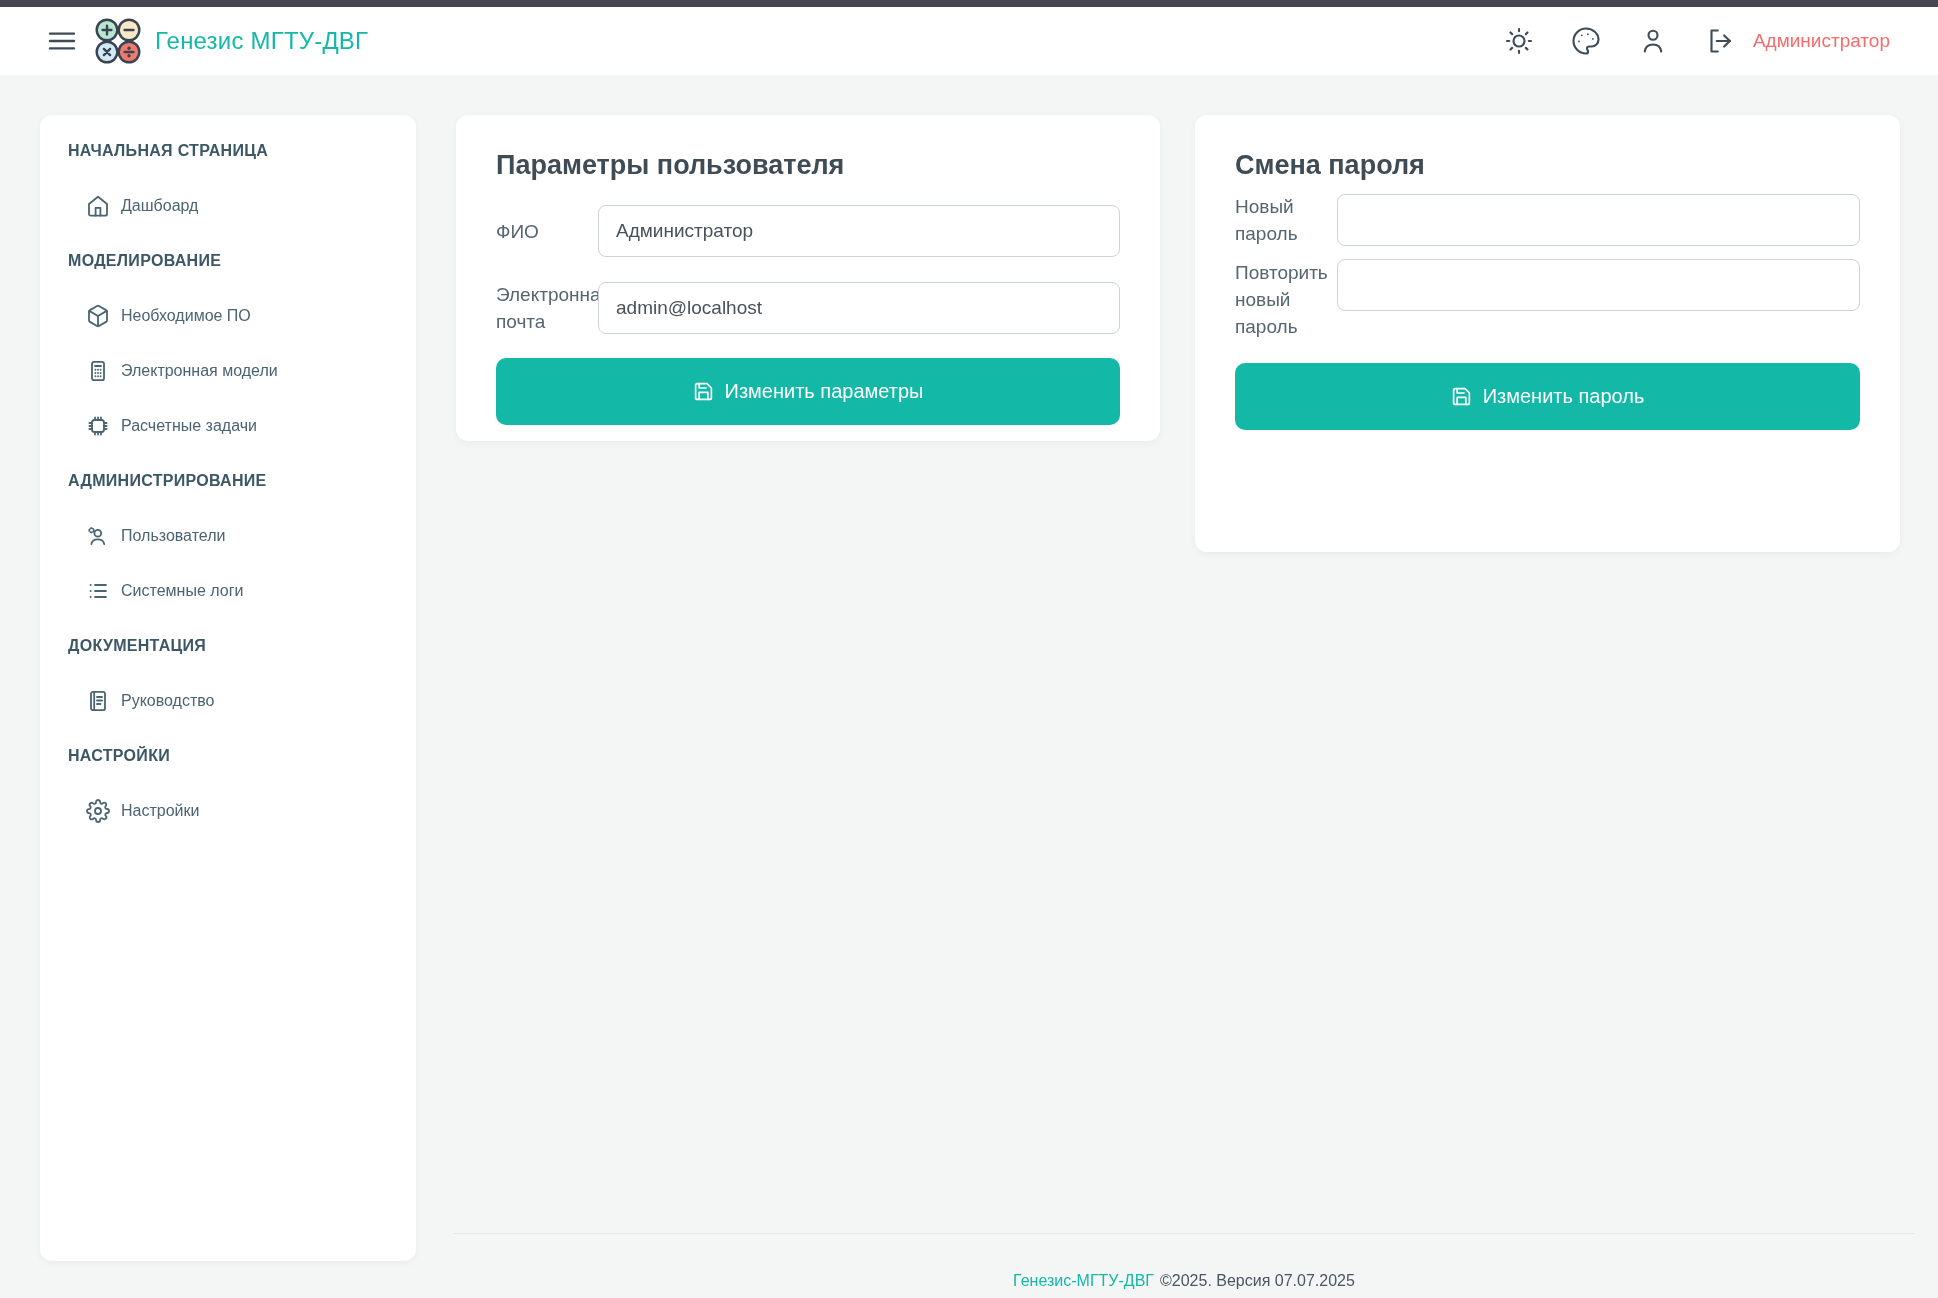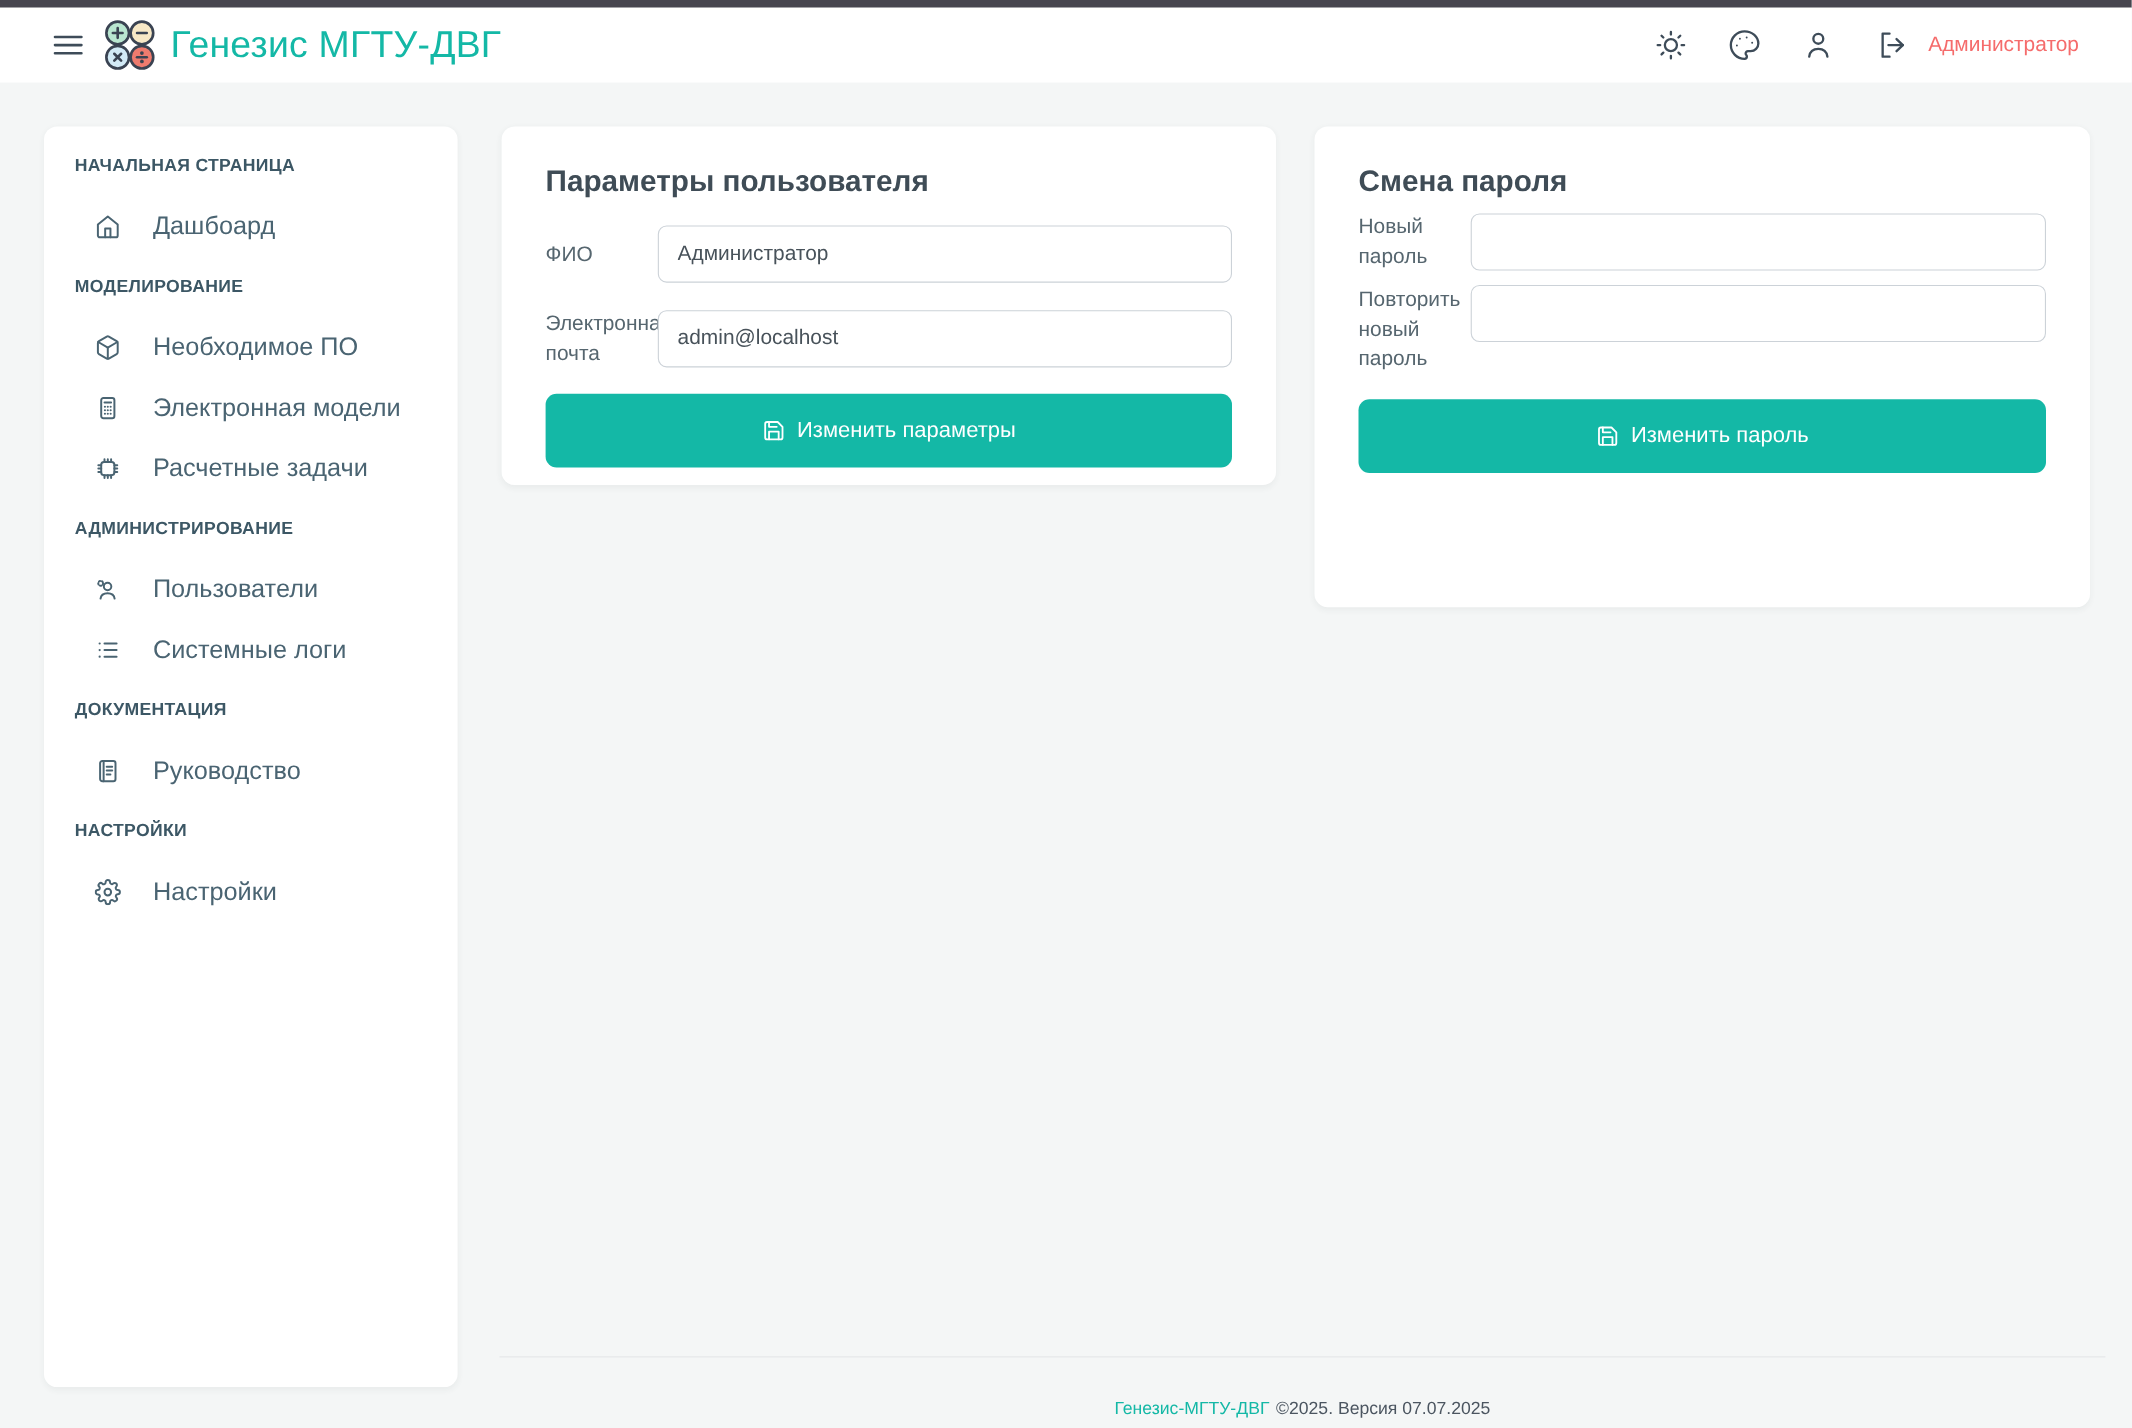--- a/index.html
+++ b/index.html
@@ -8,39 +8,39 @@
   #app { position:relative; width:1938px; height:1298px; background:#f4f6f6; }
 
   
   .topbar { position:absolute; left:0; top:0; width:1938px; height:7px; background:#47464f; }
 
   
   .header { position:absolute; left:0; top:7px; width:1938px; height:68px; background:#ffffff;
             display:flex; align-items:center; padding:0 48px; }
   .hamburger { background:none; border:none; cursor:pointer; color:#3e4c59; display:flex; align-items:center; padding:0; }
   .logo { margin-left:18px; display:flex; align-items:center; }
-  .app-title { margin-left:13px; font-size:34px; font-weight:500; color:#14b8a6; letter-spacing:.2px; white-space:nowrap; }
+  .app-title { margin-left:13px; font-size:24px; font-weight:500; color:#14b8a6; letter-spacing:.2px; white-space:nowrap; }
   .header-spacer { flex:1; }
   .icon-btn { background:none; border:none; cursor:pointer; color:#3e4c59; display:flex; align-items:center; justify-content:center;
               width:34px; height:34px; padding:0; }
   .header-icons { display:flex; align-items:center; gap:33px; }
   .user-label { margin-left:16px; font-size:19px; color:#f56c6c; white-space:nowrap; }
 
   
   .card { position:absolute; background:#ffffff; border-radius:12px; box-shadow:0 2px 6px rgba(50,62,72,.06); }
   .sidebar-card { left:40px; top:115px; width:376px; height:1146px; padding-top:8px; }
   .params-card  { left:456px; top:115px; width:704px; height:326px; padding:34px 40px 0 40px; }
   .password-card{ left:1195px; top:115px; width:705px; height:437px; padding:34px 40px 0 40px; }
 
   
   .nav-header { height:55px; display:flex; align-items:center; padding:0 28px;
                 font-size:16px; font-weight:700; color:#3c5765; letter-spacing:.3px; white-space:nowrap; }
   .nav-item { height:55px; display:flex; align-items:center; padding-left:46px; cursor:pointer; color:#4a6472; }
   .nav-icon { width:24px; height:24px; display:flex; align-items:center; justify-content:center; flex-shrink:0; }
-  .nav-label { margin-left:29px; font-size:23px; white-space:nowrap; }
+  .nav-label { margin-left:11px; font-size:16px; white-space:nowrap; }
 
   
   .card-heading { font-size:27px; line-height:32px; font-weight:700; color:#3f4c56; }
   .form-row { display:flex; align-items:center; margin-top:24px; }
   .form-row.tight { margin-top:12px; }
   .form-row.align-top .text-input { align-self:flex-start; }
   .field-label { width:102px; flex-shrink:0; font-size:19px; line-height:27px; color:#56666f; overflow:hidden; }
   .text-input { flex:1; height:52px; min-width:0; border:1px solid #ccd2d8; border-radius:8px; background:#fff;
                 padding:0 17px; font-size:19px; color:#48525a; font-family:inherit; outline:none; }
   .btn-primary { width:100%; height:67px; margin-top:23px; border:none; border-radius:10px; background:#14b8a6;

